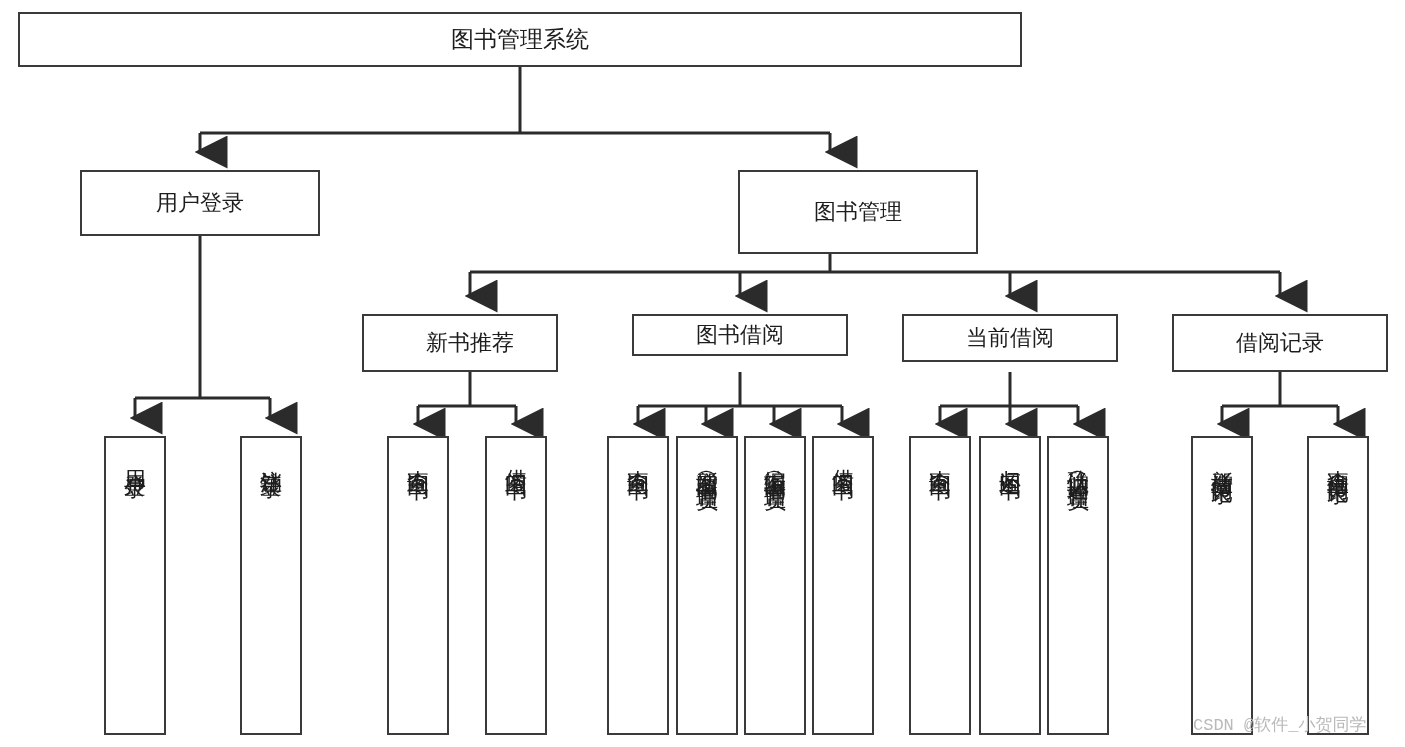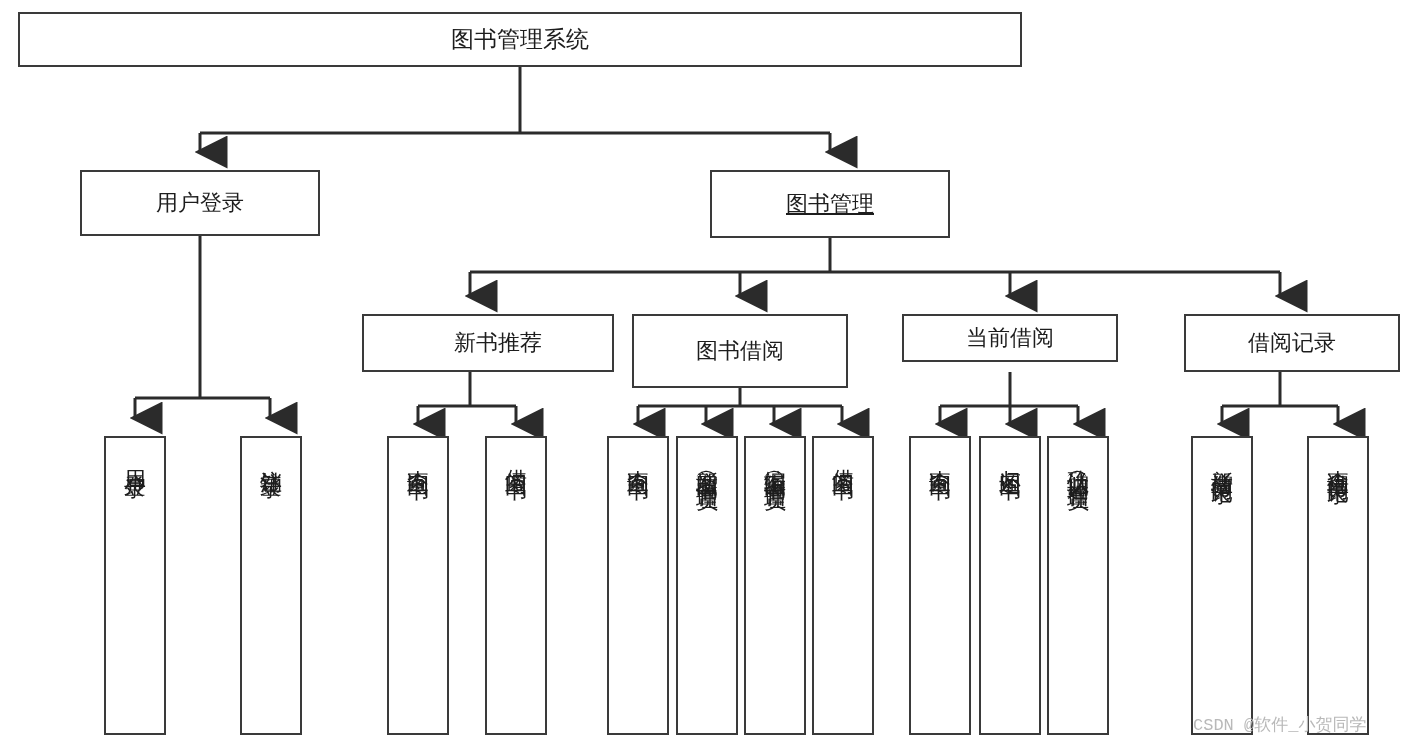--- a/index.html
+++ b/index.html
@@ -122,34 +122,34 @@
     </g>
   </svg>
 
   <div class="node horiz root" style="left:18px; top:12px; width:1004px; height:55px;">
     <span class="label">图书管理系统</span>
   </div>
 
   <div class="node horiz" style="left:80px; top:170px; width:240px; height:66px;">
     <span class="label">用户登录</span>
   </div>
-  <div class="node horiz" style="left:710px; top:170px; width:240px; height:68px;text-decoration:underline;">
+  <div class="node horiz" style="left:738px; top:170px; width:240px; height:84px;">
     <span class="label">图书管理</span>
   </div>
 
-  <div class="node horiz" style="left:362px; top:314px; width:252px; height:58px;padding-left:20px;">
+  <div class="node horiz" style="left:362px; top:314px; width:196px; height:58px;padding-left:20px;">
     <span class="label">新书推荐</span>
   </div>
-  <div class="node horiz" style="left:632px; top:314px; width:216px; height:74px;">
+  <div class="node horiz" style="left:632px; top:314px; width:216px; height:42px;">
     <span class="label">图书借阅</span>
   </div>
   <div class="node horiz" style="left:902px; top:314px; width:216px; height:48px;">
     <span class="label">当前借阅</span>
   </div>
-  <div class="node horiz" style="left:1172px; top:314px; width:216px; height:58px;margin-left:12px;">
+  <div class="node horiz" style="left:1172px; top:314px; width:216px; height:58px;">
     <span class="label">借阅记录</span>
   </div>
 
   <div class="node vert" style="left:104px; top:436px; width:62px; height:299px;">
     <span class="label">用户登录</span>
   </div>
   <div class="node vert" style="left:240px; top:436px; width:62px; height:299px;">
     <span class="label">注销登录</span>
   </div>
 

